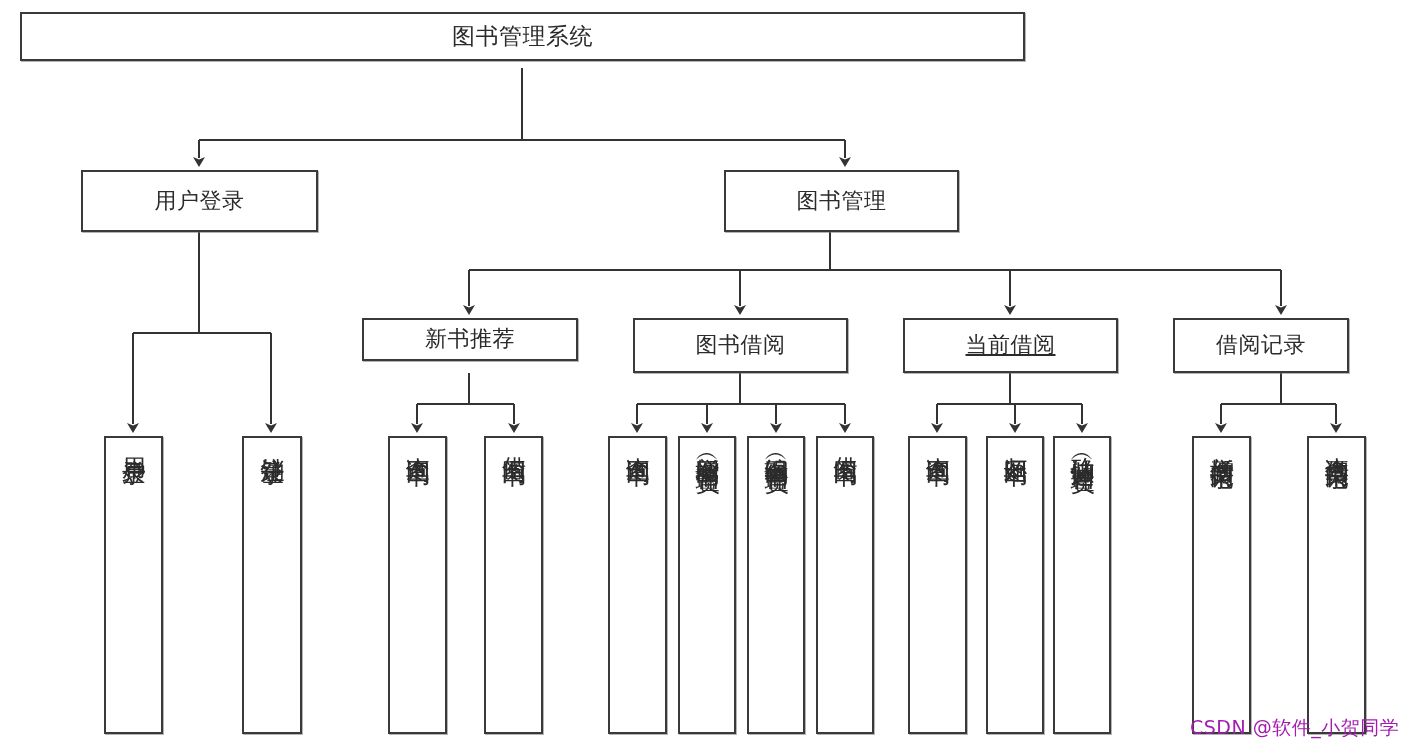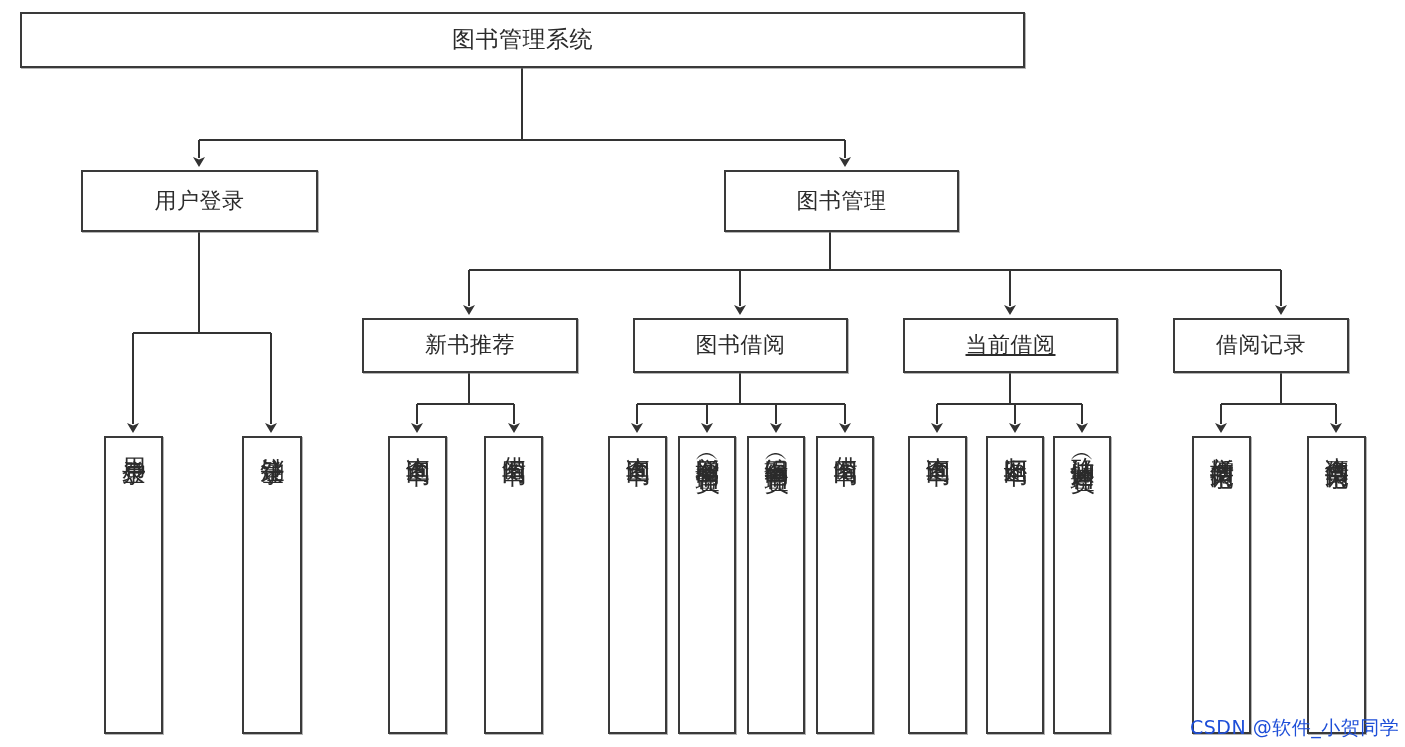--- a/index.html
+++ b/index.html
@@ -55,21 +55,21 @@
     text-orientation: upright;
     font-size: 24px;
     line-height: 1.05;
     letter-spacing: 2px;
     white-space: nowrap;
     text-align: center;
   }
   .watermark {
     position: absolute;
     font-size: 19px;
-    color: #1d4ed8;
+    color: #a21caf;
     white-space: nowrap;
     letter-spacing: 0.5px;
     user-select: none;
   }
 </style>
 </head>
 <body>
 
 <div id="canvas">
 
@@ -116,32 +116,32 @@
       <path d="M1015,404 L1015,424" marker-end="url(#arrow)"></path>
       <path d="M1082,404 L1082,424" marker-end="url(#arrow)"></path>
 
       <path d="M1281,373 L1281,404"></path>
       <path d="M1221,404 L1336,404"></path>
       <path d="M1221,404 L1221,424" marker-end="url(#arrow)"></path>
       <path d="M1336,404 L1336,424" marker-end="url(#arrow)"></path>
     </g>
   </svg>
 
-  <div class="node root" style="left: 20px; top: 12px; width: 1005px; height: 56px;">
+  <div class="node root" style="left: 20px; top: 12px; width: 1005px; height: 49px;">
     <span class="label">图书管理系统</span>
   </div>
 
   <div class="node" style="left: 81px; top: 170px; width: 237px; height: 62px;">
     <span class="label">用户登录</span>
   </div>
   <div class="node" style="left: 712px; top: 170px; width: 235px; height: 62px; margin-left: 12px;">
     <span class="label">图书管理</span>
   </div>
 
-  <div class="node" style="left: 362px; top: 318px; width: 216px; height: 55px;">
+  <div class="node" style="left: 362px; top: 318px; width: 216px; height: 43px;">
     <span class="label">新书推荐</span>
   </div>
   <div class="node" style="left: 633px; top: 318px; width: 215px; height: 55px; justify-content: center;">
     <span class="label">图书借阅</span>
   </div>
   <div class="node" style="left: 903px; top: 318px; width: 215px; height: 55px; text-decoration: underline;">
     <span class="label">当前借阅</span>
   </div>
   <div class="node" style="left: 1173px; top: 318px; width: 176px; height: 55px;">
     <span class="label">借阅记录</span>

